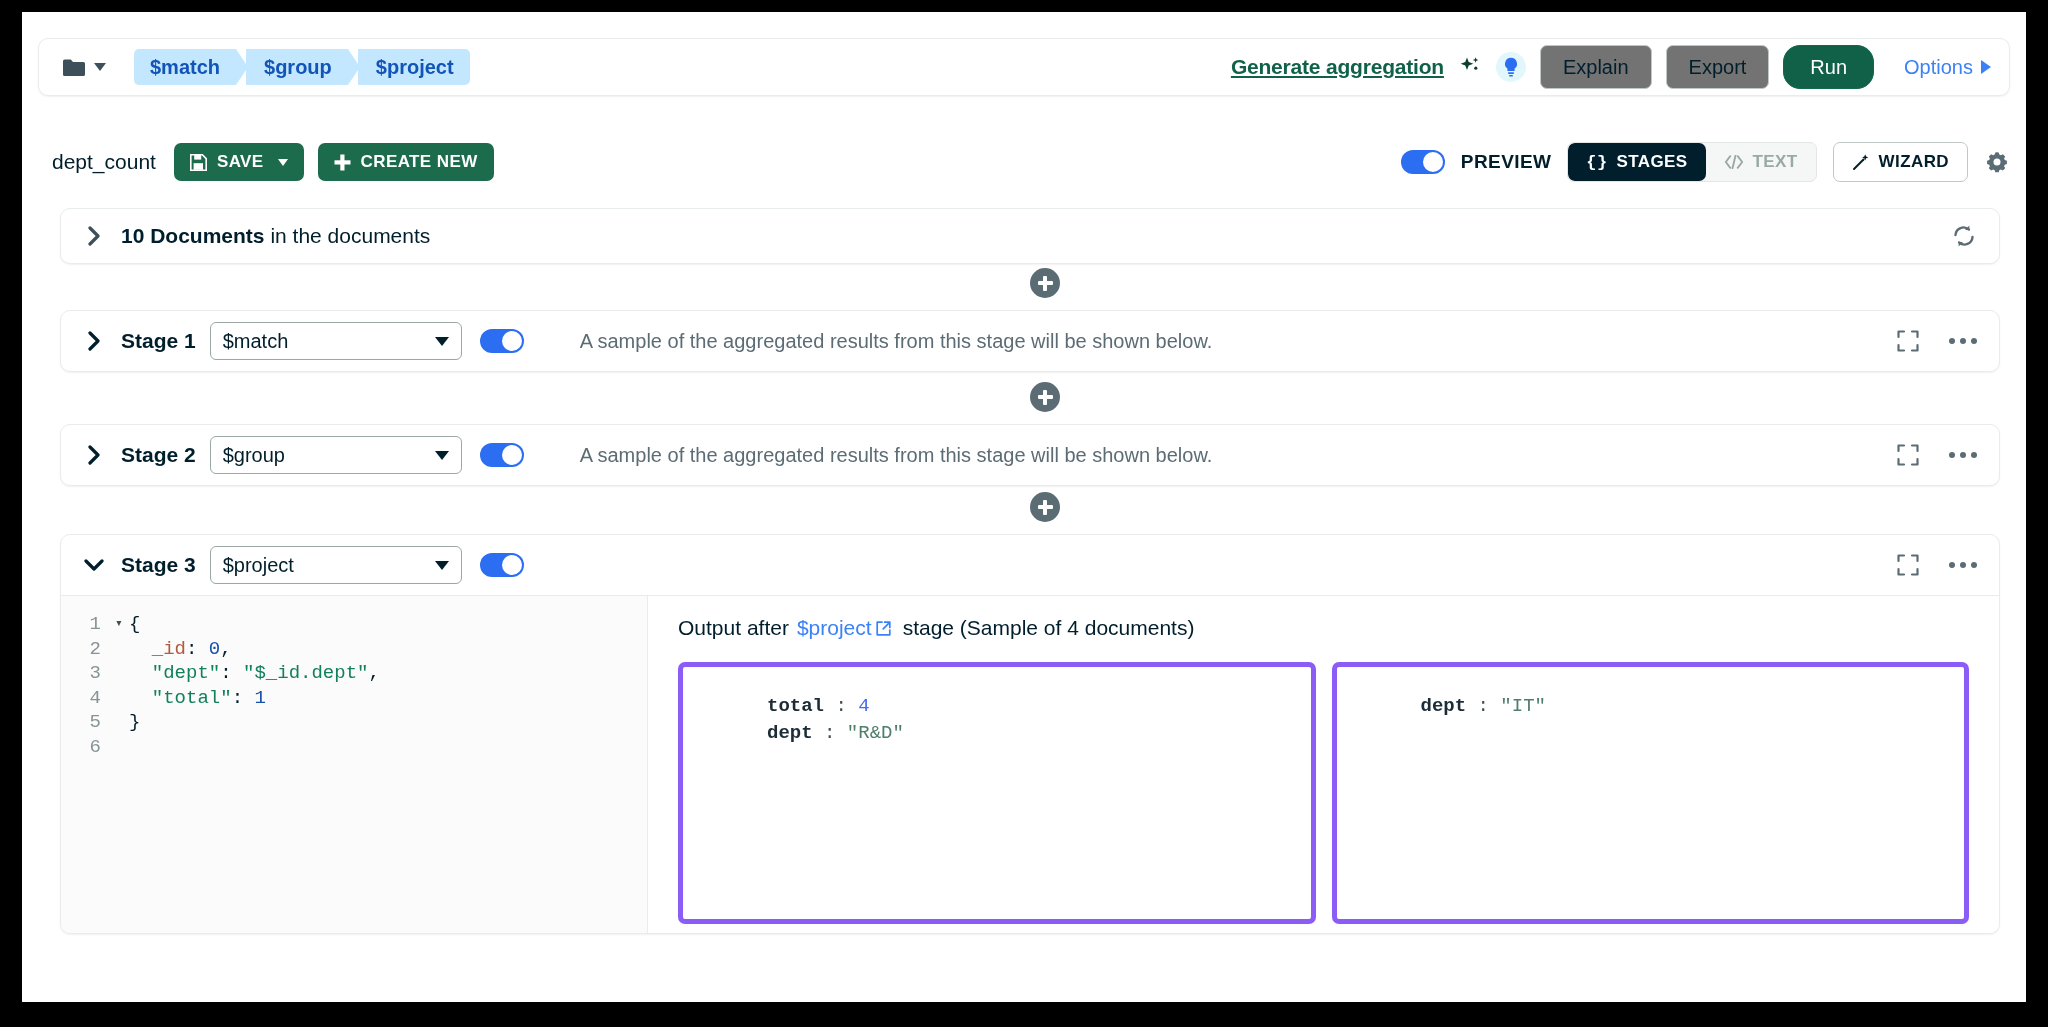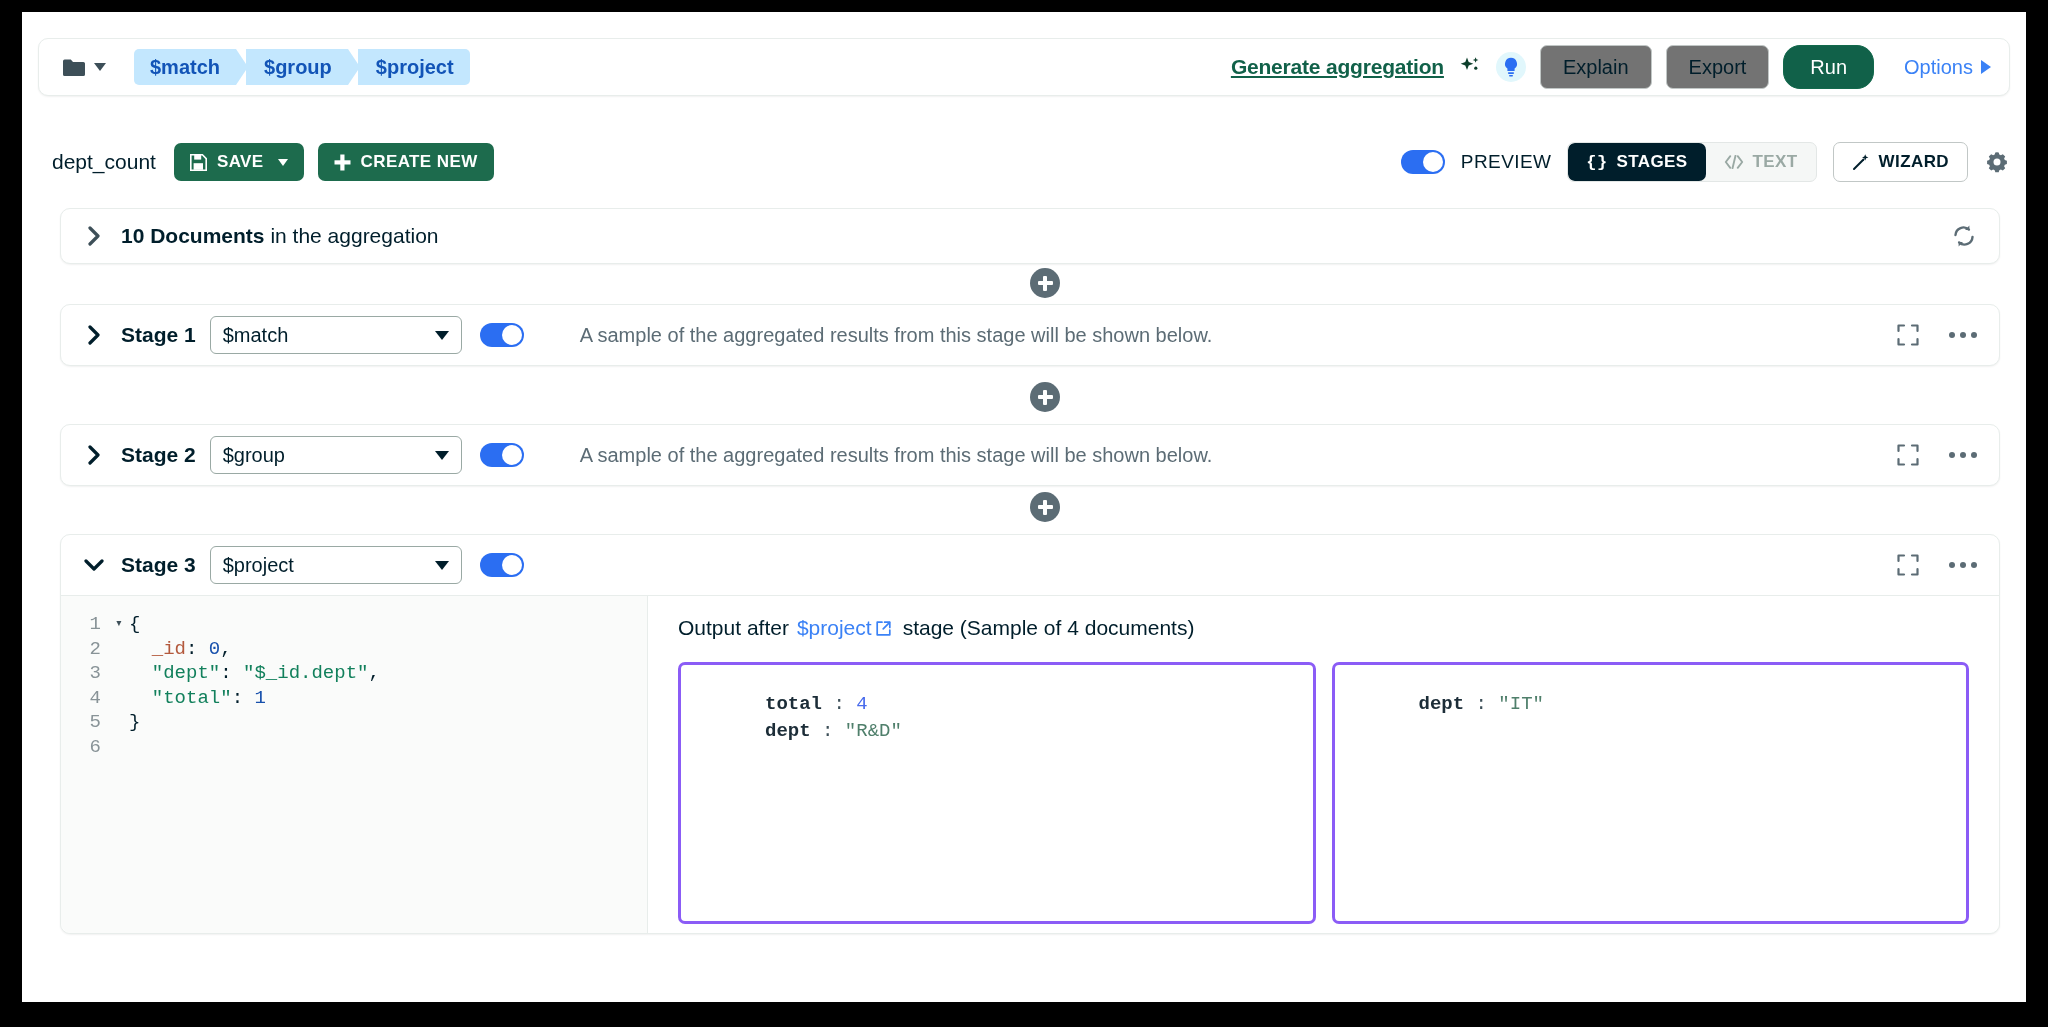--- a/index.html
+++ b/index.html
@@ -196,21 +196,21 @@
     flex: none;
   }
   .toggle .knob {
     position: absolute;
     right: 2px; top: 2px;
     width: 20px; height: 20px;
     border-radius: 50%;
     background: #ffffff;
   }
   .preview-label {
-    font-size: 19px; font-weight: normal;
+    font-size: 19px; font-weight: bold;
     color: #001e2b; letter-spacing: 0.4px;
   }
   .segmented {
     display: flex;
     border-radius: 7px;
     background: #f5f7f6;
     border: 1px solid #e3e7e6;
     overflow: hidden;
     height: 40px;
   }
@@ -377,21 +377,21 @@
     color: #3b82f6;
     margin-left: 8px;
     display: flex; align-items: center; gap: 4px;
     cursor: pointer;
   }
   .out-head-tail { margin-left: 12px; }
   .doc-cards { display: flex; gap: 16px; }
   .doc-card {
     flex: 1;
     height: 262px;
-    border: 3px solid #8b5cf6;
+    border: 5px solid #8b5cf6;
     border-radius: 7px;
     background: #ffffff;
     padding: 26px 0 0 84px;
     font-family: "Liberation Mono", monospace;
     font-size: 19px;
     line-height: 27px;
   }
   .doc-key { font-weight: bold; color: #1c2d38; }
   .doc-colon { color: #3d4f58; }
   .dtok-num { color: #486bec; }
@@ -508,35 +508,35 @@
     </div>
   </div>
 
   <div class="card docs-row">
     <div class="chev">
       <svg width="14" height="20" viewBox="0 0 14 20">
         <path d="M3 2l8 8-8 8" fill="none" stroke="#3d4f58" stroke-width="3.2" stroke-linecap="round" stroke-linejoin="round"></path>
       </svg>
     </div>
     <div class="docs-text">
-      <b>10 Documents</b><span> in the aggregation</span>
+      <b>10 Documents</b><span> in the documents</span>
     </div>
     <div class="refresh-btn">
       <svg width="26" height="26" viewBox="0 0 26 26">
         <path d="M4.5 12a8 8 0 0 1 13.4-5.4" fill="none" stroke="#5c6c75" stroke-width="2.4" stroke-linecap="round"></path>
         <path d="M21.5 14a8 8 0 0 1-13.4 5.4" fill="none" stroke="#5c6c75" stroke-width="2.4" stroke-linecap="round"></path>
         <path d="M18.4 2.6v4.4h-4.4z" fill="#5c6c75"></path>
         <path d="M7.6 23.4V19h4.4z" fill="#5c6c75"></path>
       </svg>
     </div>
   </div>
 
   <div class="add-stage" style="top:256px"></div>
 
-  <div class="card stage" style="top:292px">
+  <div class="card stage" style="top:298px">
     <div class="stage-head">
       <div class="chev">
         <svg width="14" height="20" viewBox="0 0 14 20">
           <path d="M3 2l8 8-8 8" fill="none" stroke="#001e2b" stroke-width="3.2" stroke-linecap="round" stroke-linejoin="round"></path>
         </svg>
       </div>
       <span class="stage-label">Stage 1</span>
       <div class="stage-select">
         <span>$match</span>
         <span class="sel-caret"></span>

